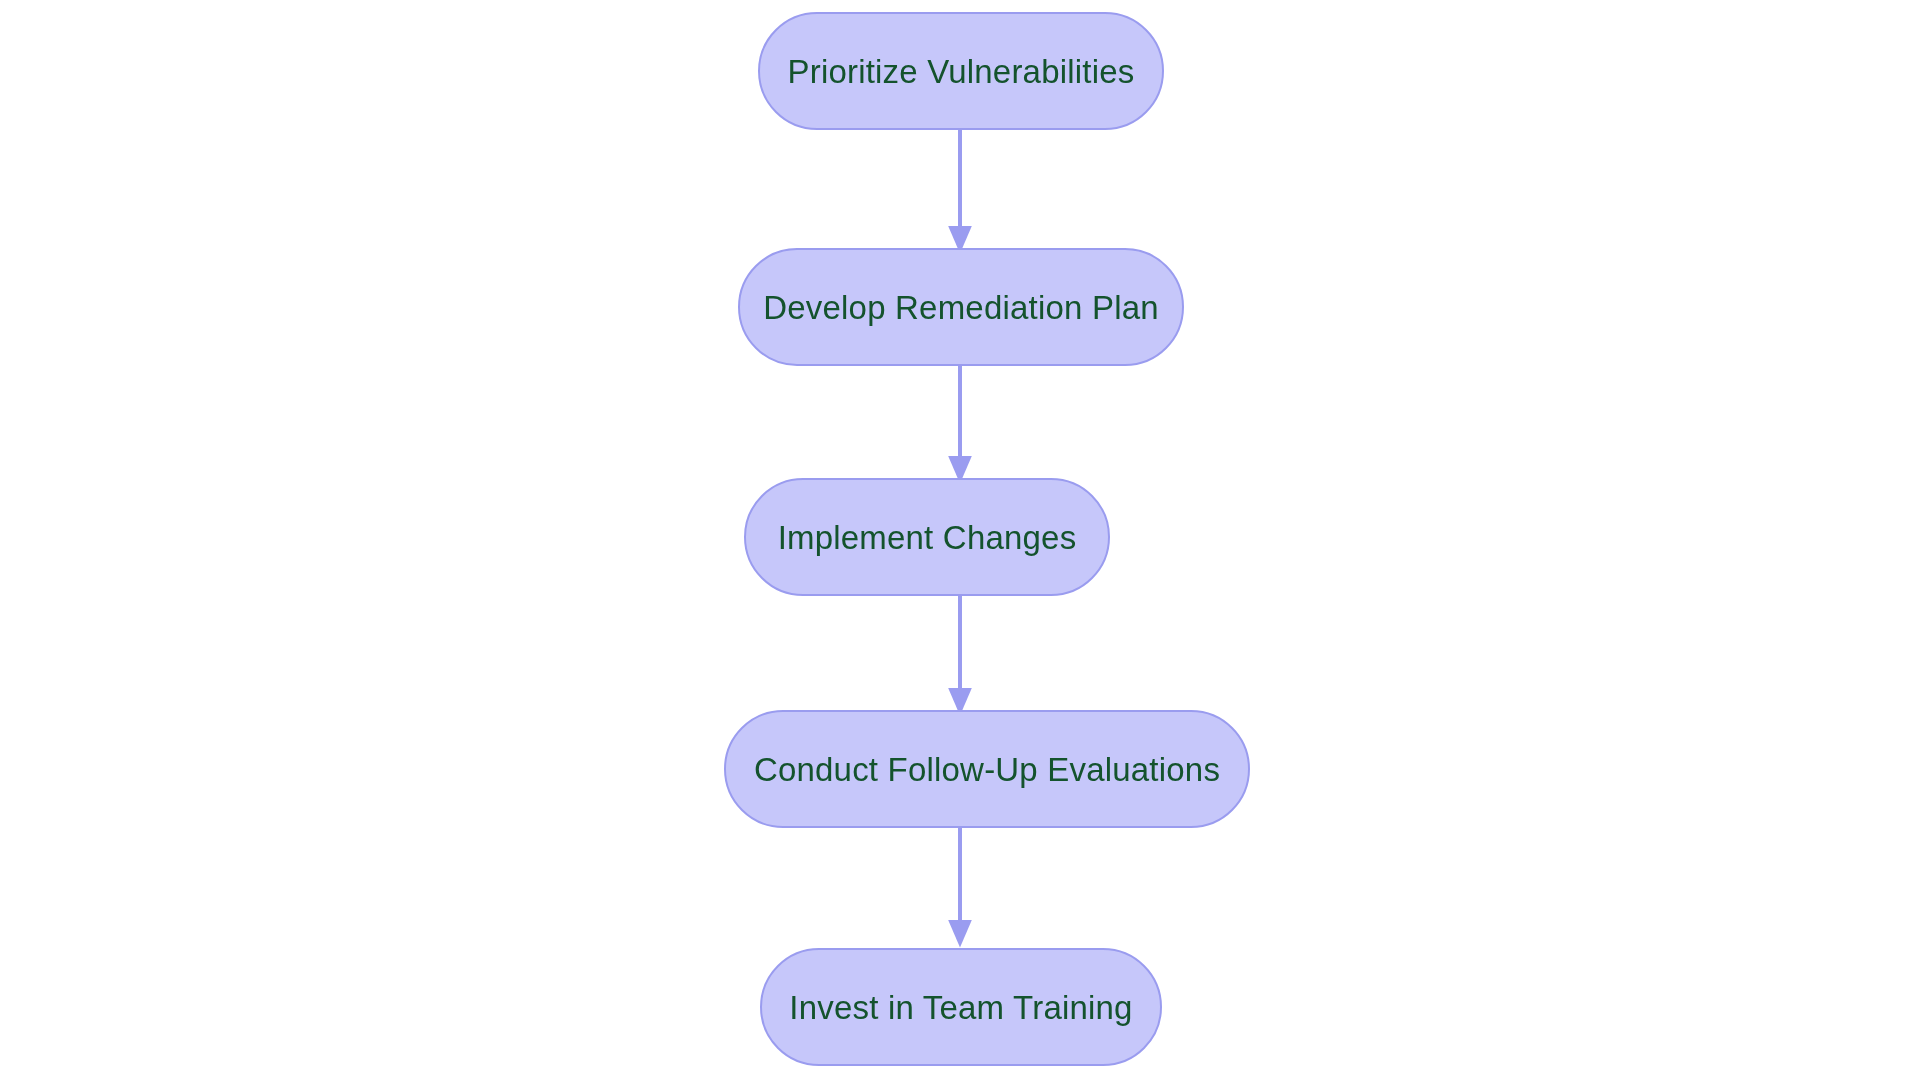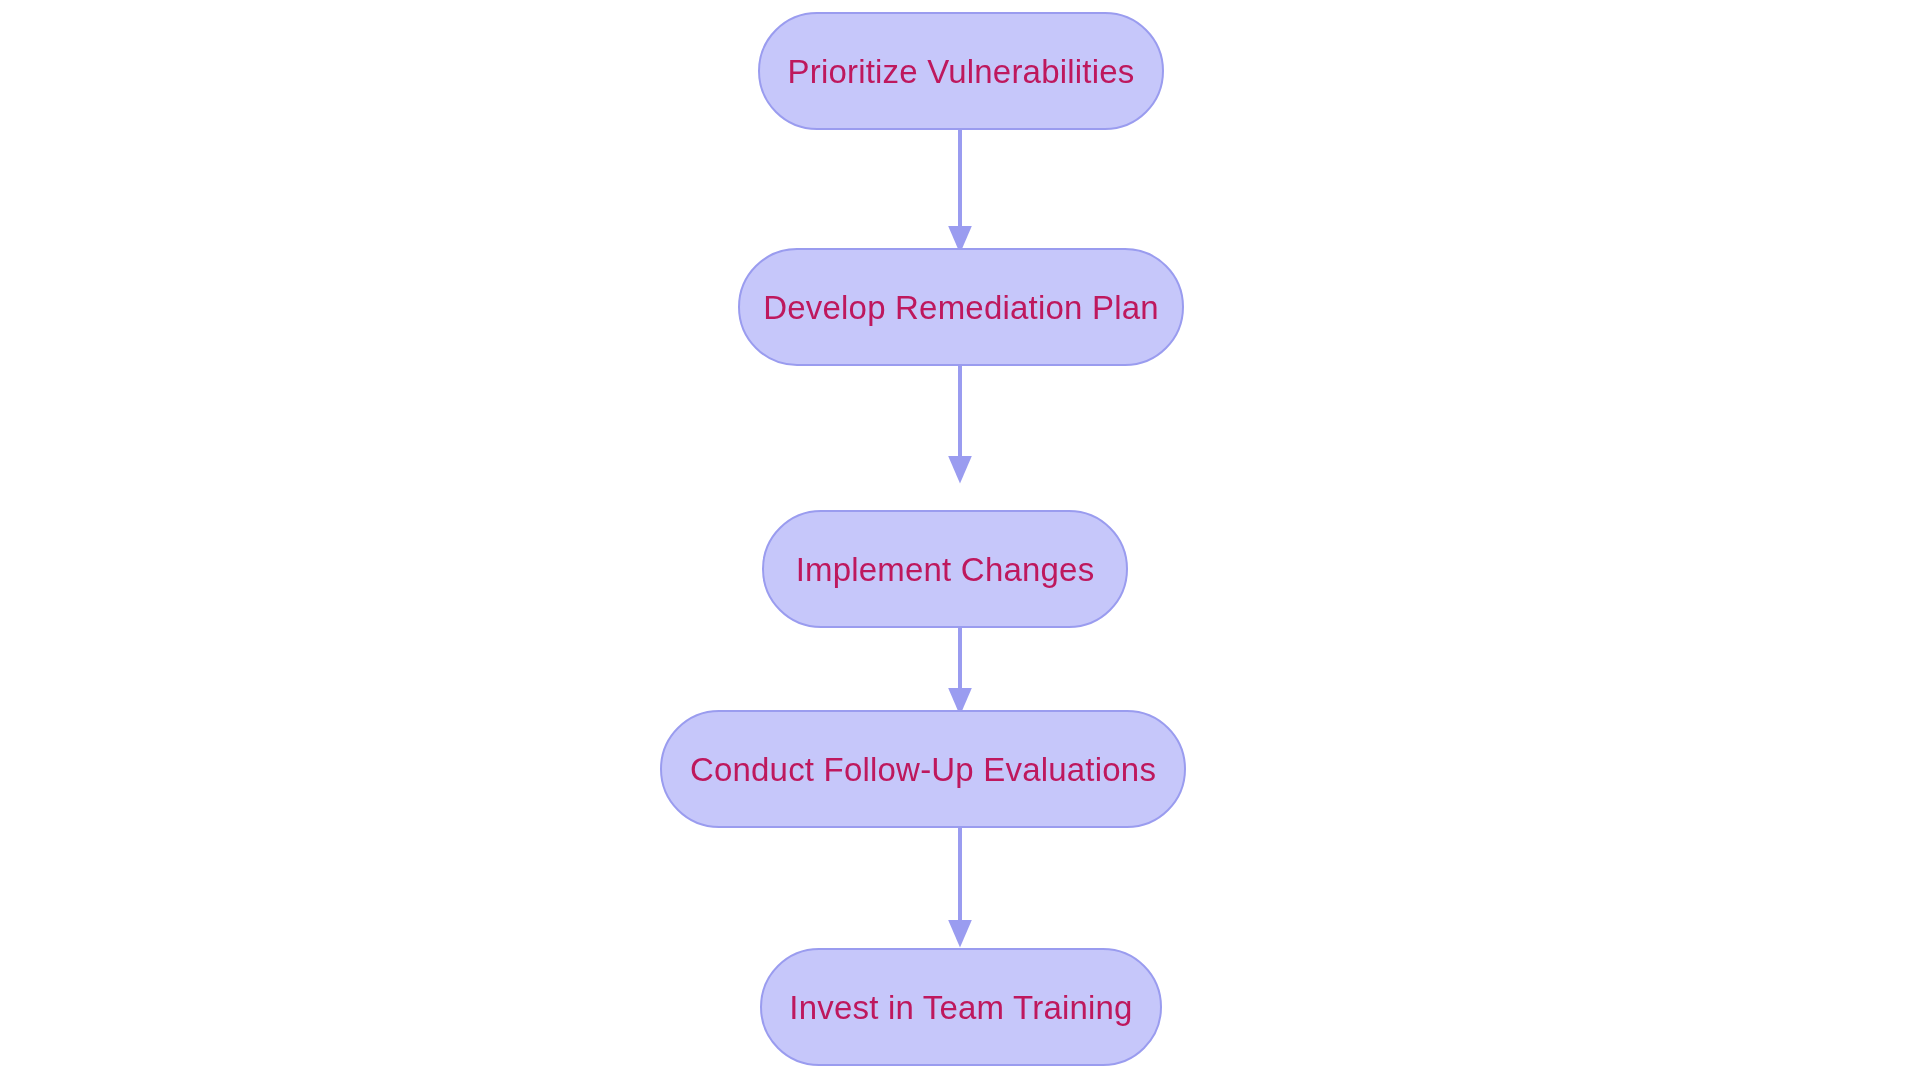--- a/index.html
+++ b/index.html
@@ -50,34 +50,34 @@
     border-radius: 59px;
     background: #c6c7fa;
     border: 2px solid #9a9cef;
     display: flex;
     align-items: center;
     justify-content: center;
     cursor: pointer;
   }
 
   .node-label {
-    color: #be185d;
+    color: #14532d;
     font-size: 33px;
     font-weight: 400;
     letter-spacing: 0.2px;
     line-height: 1;
     white-space: nowrap;
     font-family: "Liberation Sans", "DejaVu Sans", sans-serif;
   }
 
   
   #node-0 { left: 758px;  top: 12px;   width: 406px; }
   #node-1 { left: 738px;  top: 248px;  width: 446px; align-items: center; }
-  #node-2 { left: 762px;  top: 478px;  width: 366px; margin-top: 32px; }
-  #node-3 { left: 660px;  top: 710px;  width: 526px; }
+  #node-2 { left: 744px;  top: 478px;  width: 366px; }
+  #node-3 { left: 724px;  top: 710px;  width: 526px; }
   #node-4 { left: 760px;  top: 948px;  width: 402px; }
 </style>
 </head>
 <body>
 
 <div id="flowchart">
 
   <svg id="connector-layer" width="1920" height="1083" viewBox="0 0 1920 1083" xmlns="http://www.w3.org/2000/svg">
     <defs>
       <marker id="arrowhead" markerWidth="7" markerHeight="6" refX="0.6" refY="3" orient="auto" markerUnits="strokeWidth">

